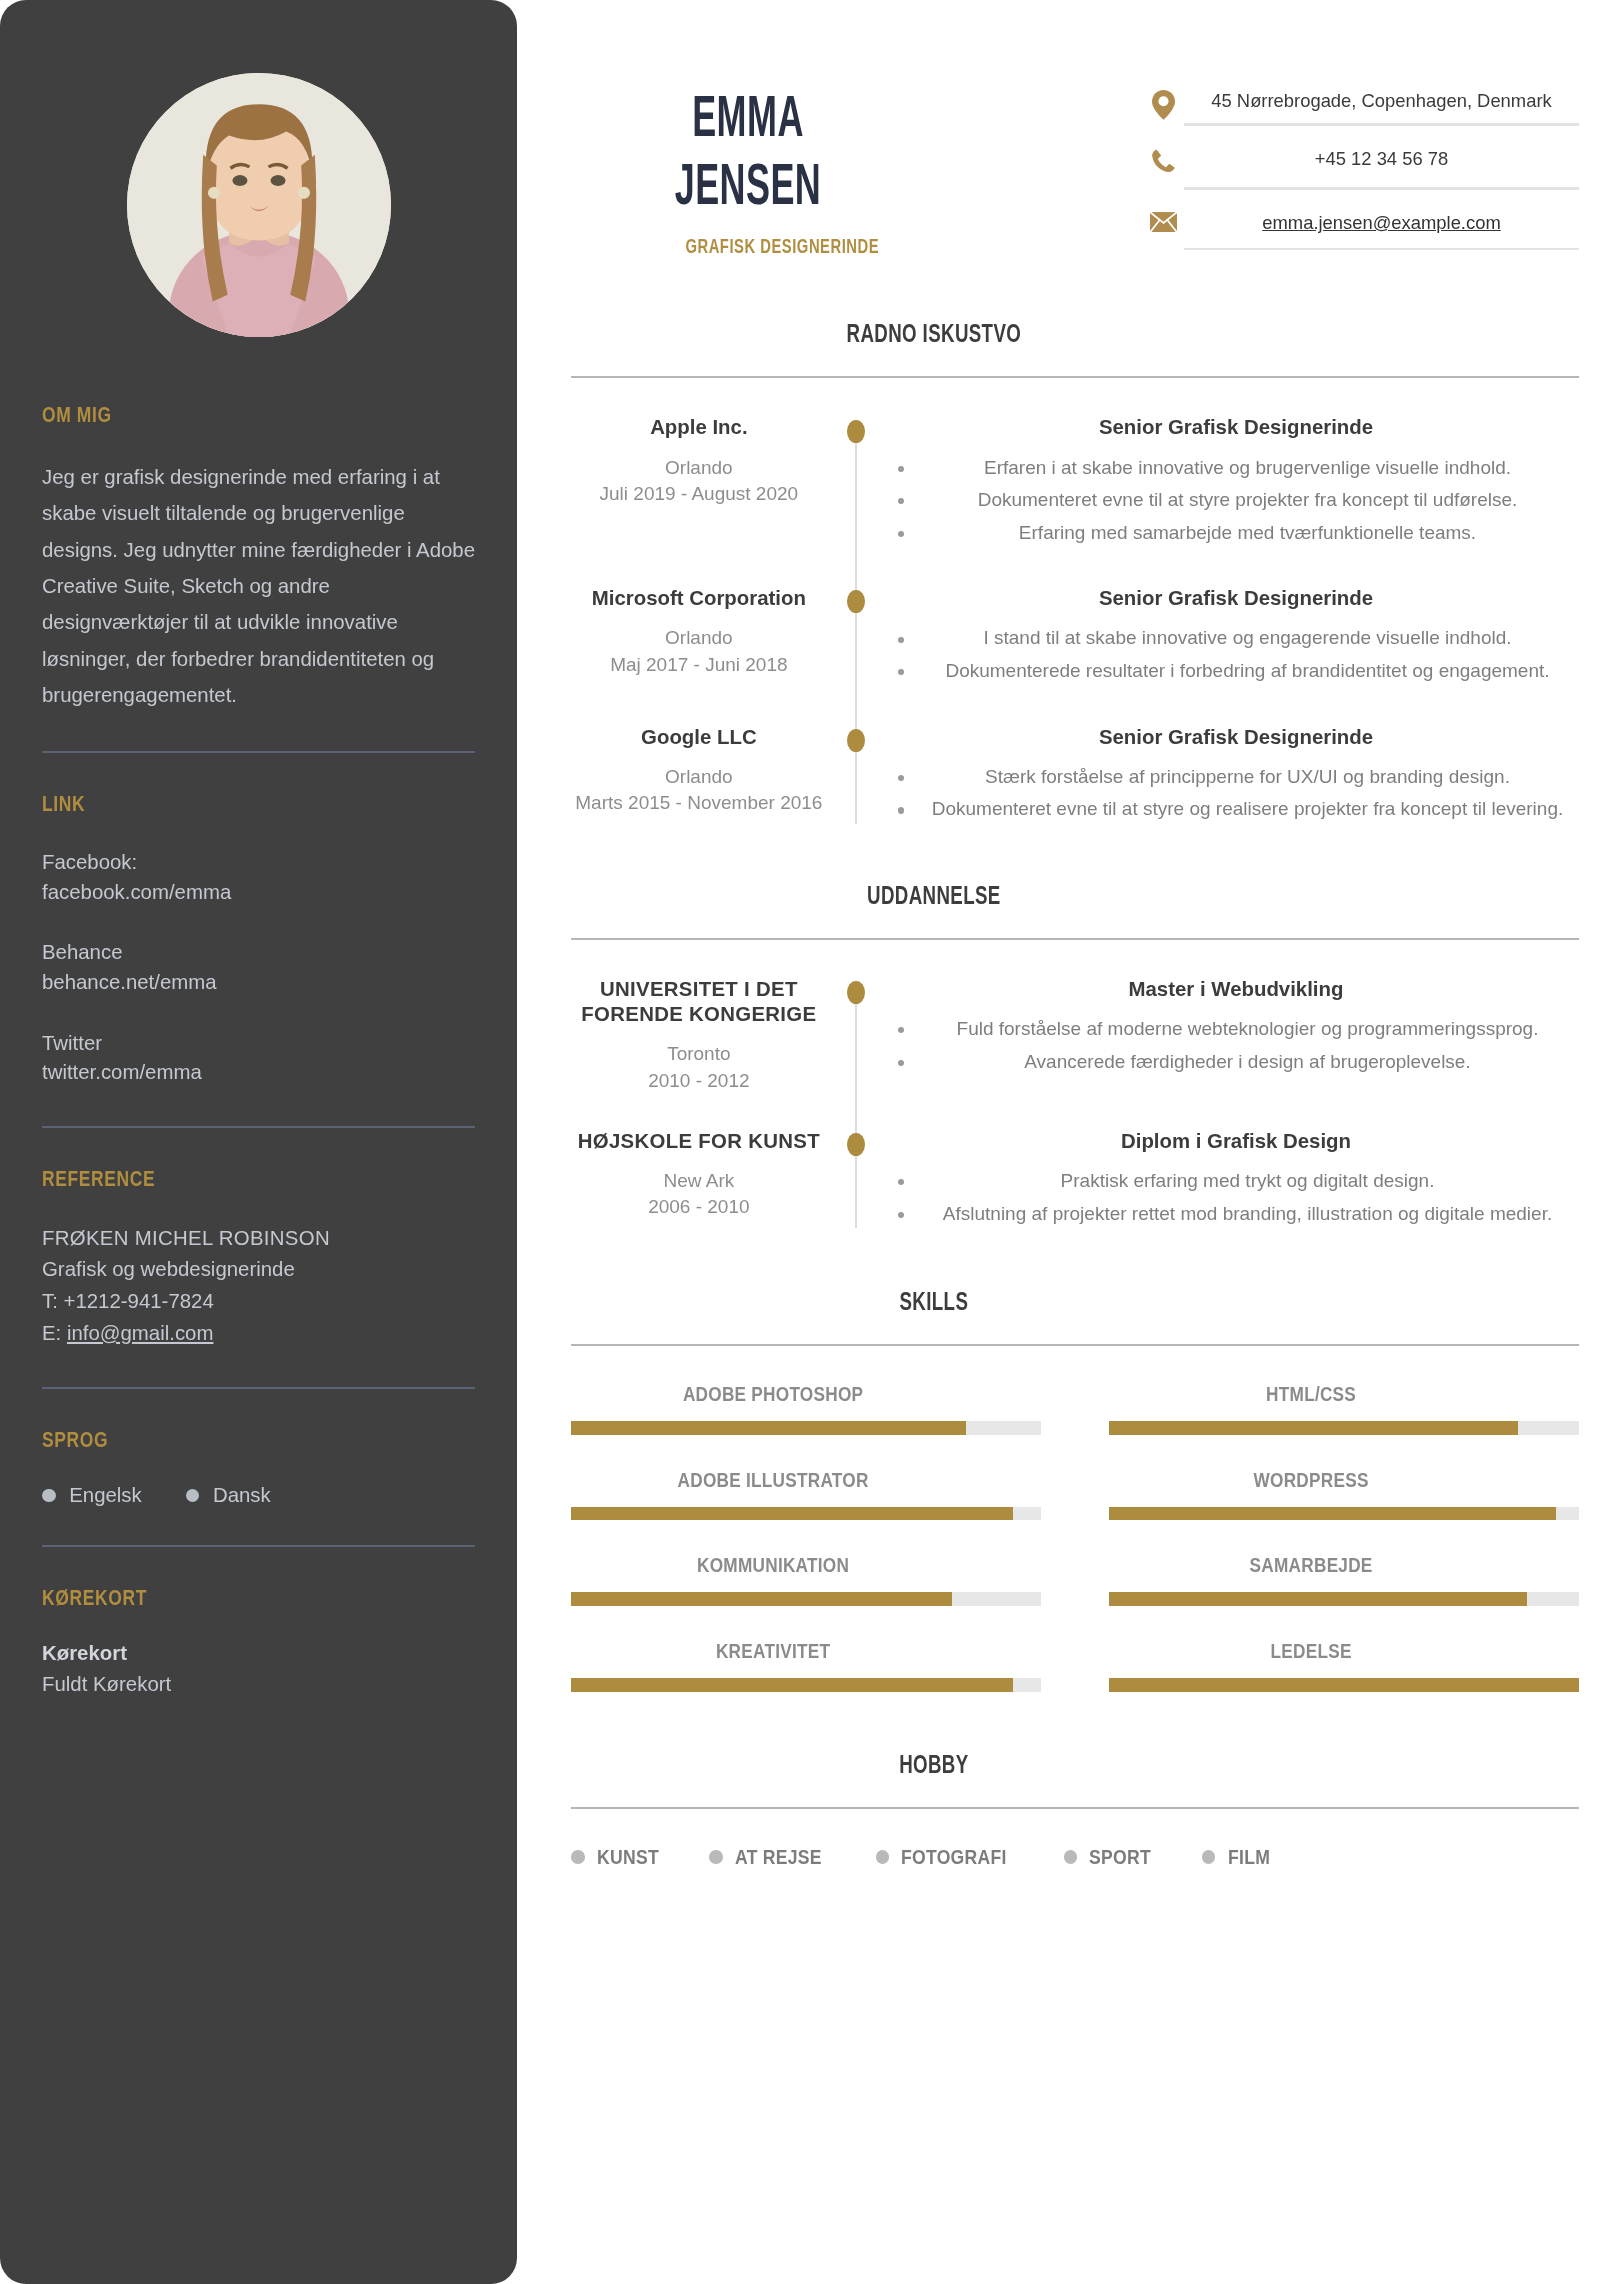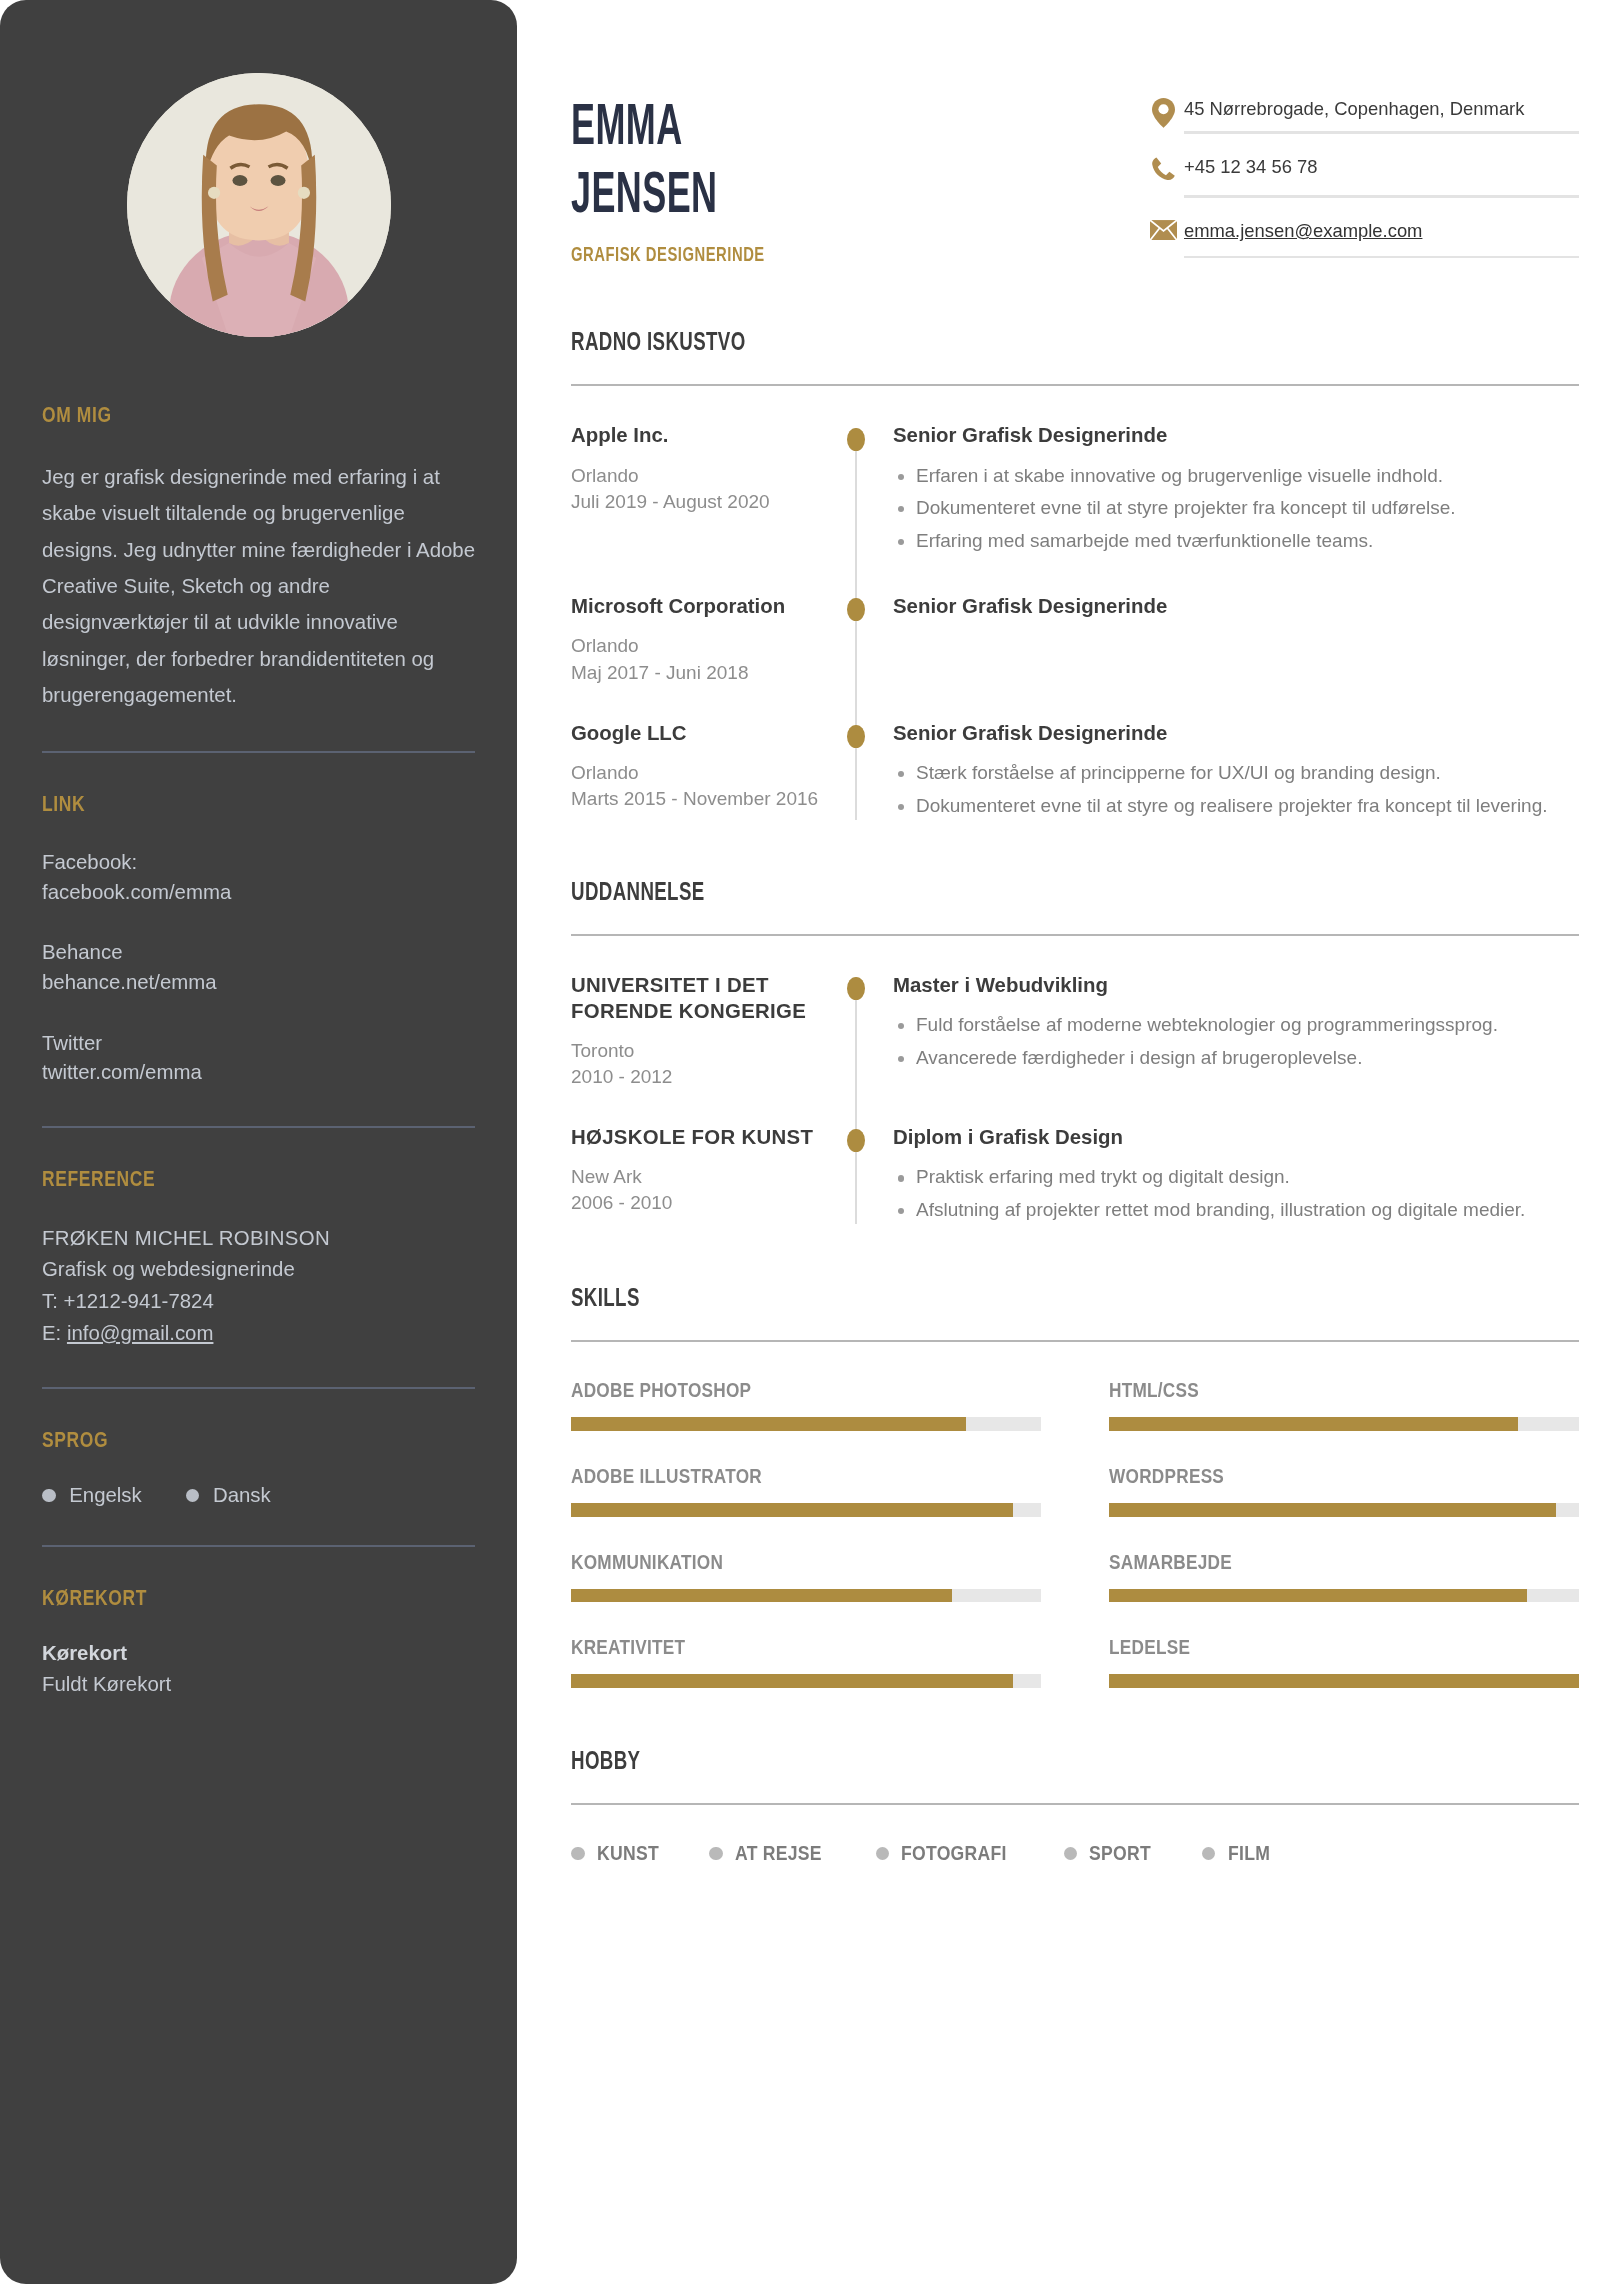--- a/index.html
+++ b/index.html
@@ -47,21 +47,21 @@
   .ref-mail { text-decoration: underline; }
 
   .lang-row { display: flex; gap: 44px; align-items: center; }
   .lang { display: flex; align-items: center; gap: 13.6px; font-size: 20.4px; color:#c4c9d1; font-weight:300; }
   .dot { width: 13.6px; height: 13.6px; border-radius: 50%; background: #b9bec6; flex: 0 0 13.6px; }
 
   .dl-title { font-size: 20.4px; font-weight: 600; color: #d2d6dc; margin-bottom: 8.2px; }
   .dl-val { font-size: 20.4px; font-weight: 300; color: #c4c9d1; }
 
   
-  .main { flex: 1; padding: 8px 42px 0 54px; position: relative; }
+  .main { flex: 1; padding: 0 42px 0 54px; position: relative; text-align: center; }
 
   .head { display: flex; padding-top: 82px; }
   .head-left { width: 571px; }
   .nm {
     color: #2a3145;
     font-size: 58px;
     font-weight: 700;
     line-height: 1.18;
     letter-spacing: 0.7px;
     transform: scaleX(.62);
@@ -287,20 +287,24 @@
           <div class="e-left">
             <div class="e-org">Microsoft Corporation</div>
             <div class="e-meta">
               <div>Orlando</div>
               <div>Maj 2017 - Juni 2018</div>
             </div>
           </div>
           <span class="e-bullet"></span>
           <div class="e-right">
             <div class="e-title">Senior Grafisk Designerinde</div>
+            <ul class="e-ul">
+              <li>I stand til at skabe innovative og engagerende visuelle indhold.</li>
+              <li>Dokumenterede resultater i forbedring af brandidentitet og engagement.</li>
+            </ul>
           </div>
         </div>
 
         <div class="entry">
           <div class="e-left">
             <div class="e-org">Google LLC</div>
             <div class="e-meta">
               <div>Orlando</div>
               <div>Marts 2015 - November 2016</div>
             </div>

